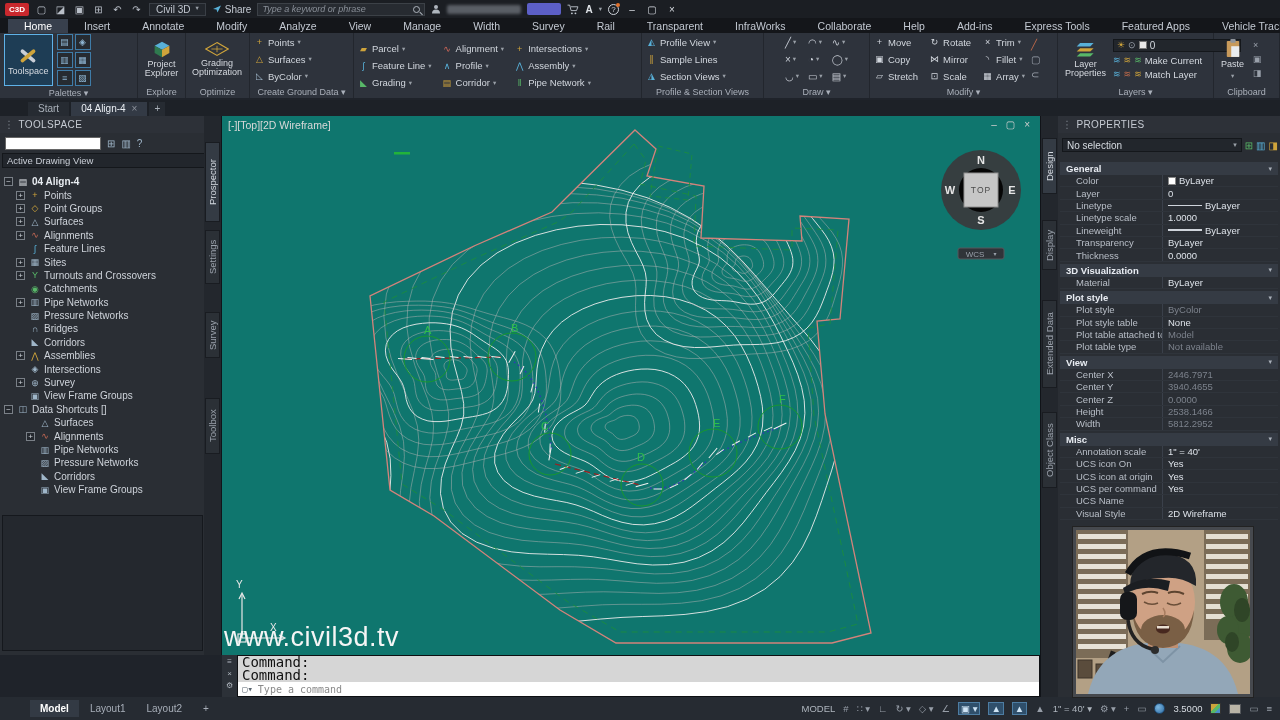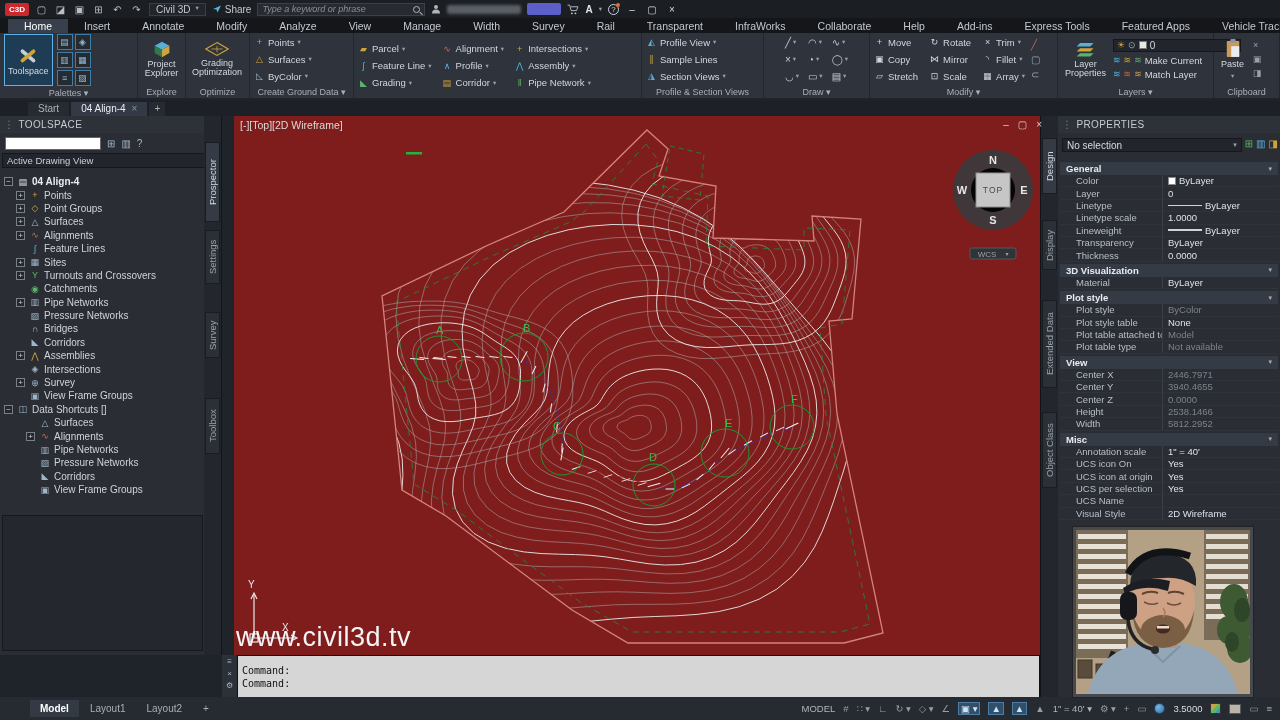--- a/index.html
+++ b/index.html
@@ -66,48 +66,48 @@
 .texp{width:9px;height:9px;border:1px solid #7a8087;font-size:8px;line-height:7px;text-align:center;color:#cfd4da;background:#24282e;margin-right:4px;flex-shrink:0}
 .texp:empty{visibility:hidden}
 .tico{width:12px;margin-right:3px;text-align:center;font-size:9px;flex-shrink:0}
 .tlabel{white-space:nowrap}
 .tbold{font-weight:bold;color:#e8ecf1}
 .itemview{position:absolute;left:2px;right:18px;bottom:4px;height:136px;background:#24282e;border:1px solid #15181d}
 .tstrip{position:absolute;right:0;top:0;width:17px;height:100%;background:#23272d}
 .vtab{position:absolute;right:1px;width:15px;writing-mode:vertical-rl;transform:rotate(180deg);display:flex;align-items:center;justify-content:center;background:#2b3036;border:1px solid #191c21;color:#9ba2ac;font-size:9.5px}
 .vton{background:#343b44;color:#d6dbe2}
 
-.viewport{position:absolute;left:234px;top:116px;width:818px;height:539px;background:#7f1d1d;overflow:hidden}
+.viewport{position:absolute;left:222px;top:116px;width:818px;height:539px;background:#0f766e;overflow:hidden}
 .vplabel{position:absolute;left:6px;top:3px;font-size:10.5px;color:#d9d9d9;z-index:5}
 .vpwin{position:absolute;right:10px;top:3px;display:flex;gap:9px;color:#cfcfcf;font-size:10px;z-index:5}
 .watermark{position:absolute;left:2px;bottom:2px;font-size:27px;color:#f5f5f5;z-index:6;letter-spacing:.5px}
 
 .props{position:absolute;left:1040px;top:116px;width:240px;height:581px;background:#2a2e34;border-left:1px solid #101318}
 .pstrip{position:absolute;left:0;top:0;width:17px;height:100%;background:#23272d}
 .pstrip .vtab{left:1px;right:auto}
 .pcontent{position:absolute;left:17px;top:0;right:0;bottom:0}
-.pselrow{position:absolute;top:22px;left:4px;right:2px;display:flex;gap:3px}
+.pselrow{position:absolute;top:22px;left:4px;right:2px;display:flex;align-items:center;gap:3px}
 .pselcombo{flex:1;height:14px;background:#22262c;border:1px solid #14171b;display:flex;align-items:center;padding:0 4px;color:#d6dbe1}
 .pselcombo .cr{margin-left:auto;font-size:7px;color:#9aa0a8}
 .pselico{font-size:10px}
 .psections{position:absolute;top:44px;left:2px;right:2px;font-size:9.5px}
 .psec-h{height:13px;background:#353b44;color:#e8ecf2;font-weight:bold;display:flex;align-items:center;padding:0 6px;margin-top:2px}
 .sec-crt{margin-left:auto;font-size:7px;font-weight:normal;color:#aab0ba}
 .prow{display:flex;height:12.4px;align-items:center;border-bottom:1px solid #2f343b;padding-left:16px;color:#b9bfc8}
 .plabel{flex:0 0 86px;white-space:nowrap;overflow:hidden}
 .pvalue{flex:1;color:#dde2e9;border-left:1px solid #3a404a;padding-left:5px;height:100%;display:flex;align-items:center;gap:3px;white-space:nowrap}
 .pvalue.dim{color:#7c828c}
 .sw,.lnp{display:none}
 
 .webcam{position:absolute;left:1073px;top:527px;width:180px;height:170px;z-index:50;border:3px solid #46494e;background:#b3a085;box-shadow:0 0 0 1px #222}
 
 .cmd{position:absolute;left:222px;top:655px;width:818px;height:42px;display:flex;z-index:4}
 .cmdstrip{width:15px;background:#2c3138;display:flex;flex-direction:column;align-items:center;gap:3px;padding-top:2px;color:#aeb5bd;font-size:8px}
 .cmdbody{flex:1;display:flex;flex-direction:column;border:1px solid #0d0f12}
-.cmdhist{flex:1;background:#d6d6d6;color:#111;font-family:"DejaVu Sans Mono",monospace;font-size:10px;line-height:13px;padding:8px 4px}
+.cmdhist{flex:1;background:#d6d6d6;color:#111;font-family:"DejaVu Sans Mono",monospace;font-size:14px;line-height:13px;padding:0 4px}
 .cmdinput{height:14px;background:#fff;display:flex;align-items:center;font-family:"DejaVu Sans Mono",monospace;font-size:10px;color:#8a8a8a;padding:0 4px;gap:5px}
 .cmdinput .ci{color:#5a6570;font-size:9px}
 .cmdinput .ph{}
 
 .status{position:absolute;left:0;top:697px;width:1280px;height:23px;background:#262b32;display:flex;align-items:center;font-size:10px;z-index:45}
 .ltabs{display:flex;align-items:center;height:100%;padding-left:30px;gap:1px}
 .ltab{padding:3px 10px;color:#a7aeb8}
 .ltab.on{background:#333a44;color:#fff;font-weight:bold}
 .rclust{margin-left:auto;display:flex;align-items:center;gap:8px;padding-right:8px;color:#979ea8;font-size:9.5px}
 .sbi{white-space:nowrap}
@@ -1001,21 +1001,21 @@
           </div>
 
           <div class="prow">
             <span class="plabel">UCS icon at origin</span>
             <span class="pvalue">
               <span>Yes</span>
             </span>
           </div>
 
           <div class="prow">
-            <span class="plabel">UCS per selection</span>
+            <span class="plabel">UCS per command</span>
             <span class="pvalue">
               <span>Yes</span>
             </span>
           </div>
 
           <div class="prow">
             <span class="plabel">UCS Name</span>
             <span class="pvalue">
               <span></span>
             </span>

